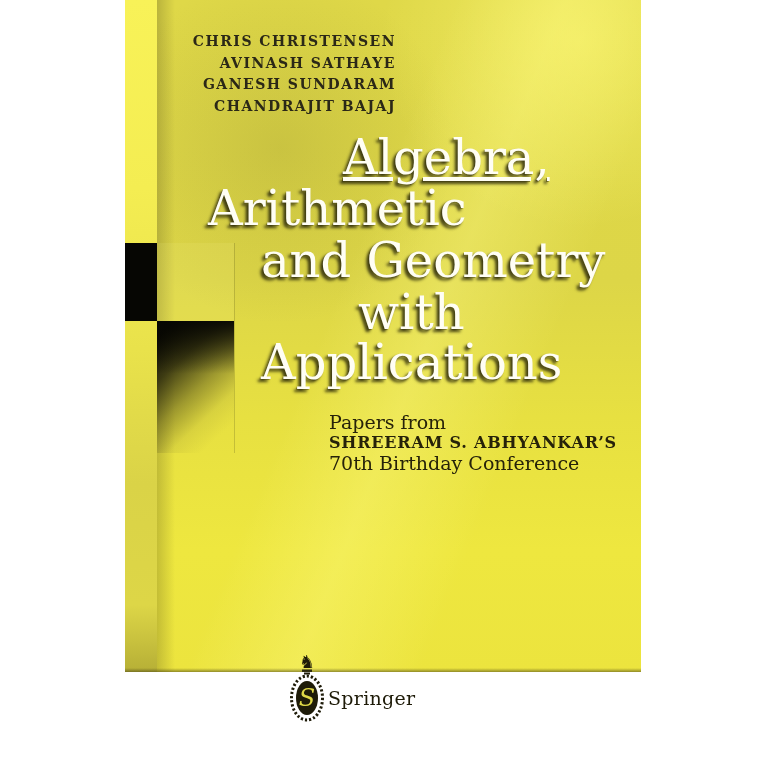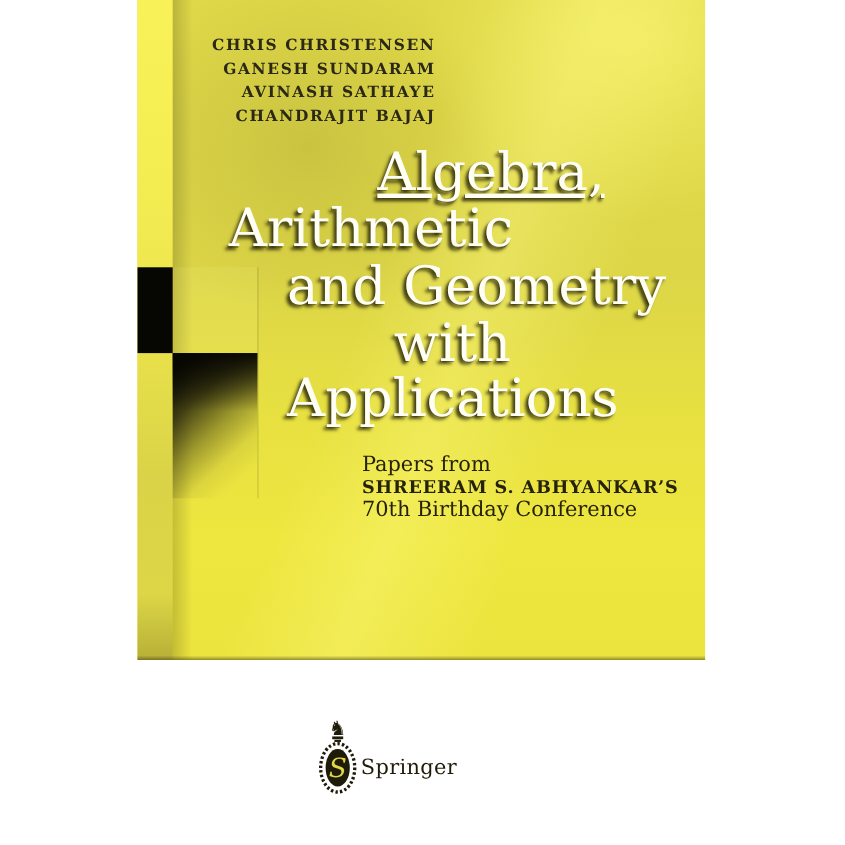--- a/index.html
+++ b/index.html
@@ -7,21 +7,21 @@
     width: 768px; height: 768px;
     background: #ffffff;
     position: relative;
     overflow: hidden;
     font-family: "DejaVu Serif", "Liberation Serif", serif;
   }
   .stage { position: absolute; inset: 0; }
 
   
   .cover {
-    position: absolute; left: 125px; top: 0; width: 516px; height: 600px;
+    position: absolute; left: 125px; top: 0; width: 516px; height: 672px;
     background:
       radial-gradient(ellipse 55% 40% at 88% 6%, rgba(255,250,120,0.55), transparent 70%),
       radial-gradient(ellipse 45% 35% at 30% 22%, rgba(95,92,30,0.16), transparent 75%),
       linear-gradient(112deg, transparent 42%, rgba(255,252,140,0.32) 56%, transparent 72%),
       linear-gradient(to bottom, #dfd848 0%, #ddd647 42%, #e7e041 62%, #eee73f 82%, #ece43e 100%);
   }
 
   
   .spine {
     position: absolute; left: 0; top: 0; width: 32px; height: 100%;
@@ -116,22 +116,22 @@
     <div class="spine"></div>
     <div class="groove"></div>
 
     <div class="sq-light"></div>
     <div class="sq-black"></div>
     <div class="sq-grad"></div>
     <div class="vline"></div>
 
     <div class="authors">
       <div>CHRIS CHRISTENSEN</div>
+      <div>AVINASH SATHAYE</div>
       <div>GANESH SUNDARAM</div>
-      <div>AVINASH SATHAYE</div>
       <div>CHANDRAJIT BAJAJ</div>
     </div>
 
     <h1 class="title">
       <span class="tl tl1">Algebra,</span>
       <span class="tl tl2">Arithmetic</span>
       <span class="tl tl3">and Geometry</span>
       <span class="tl tl4">with</span>
       <span class="tl tl5">Applications</span>
     </h1>

